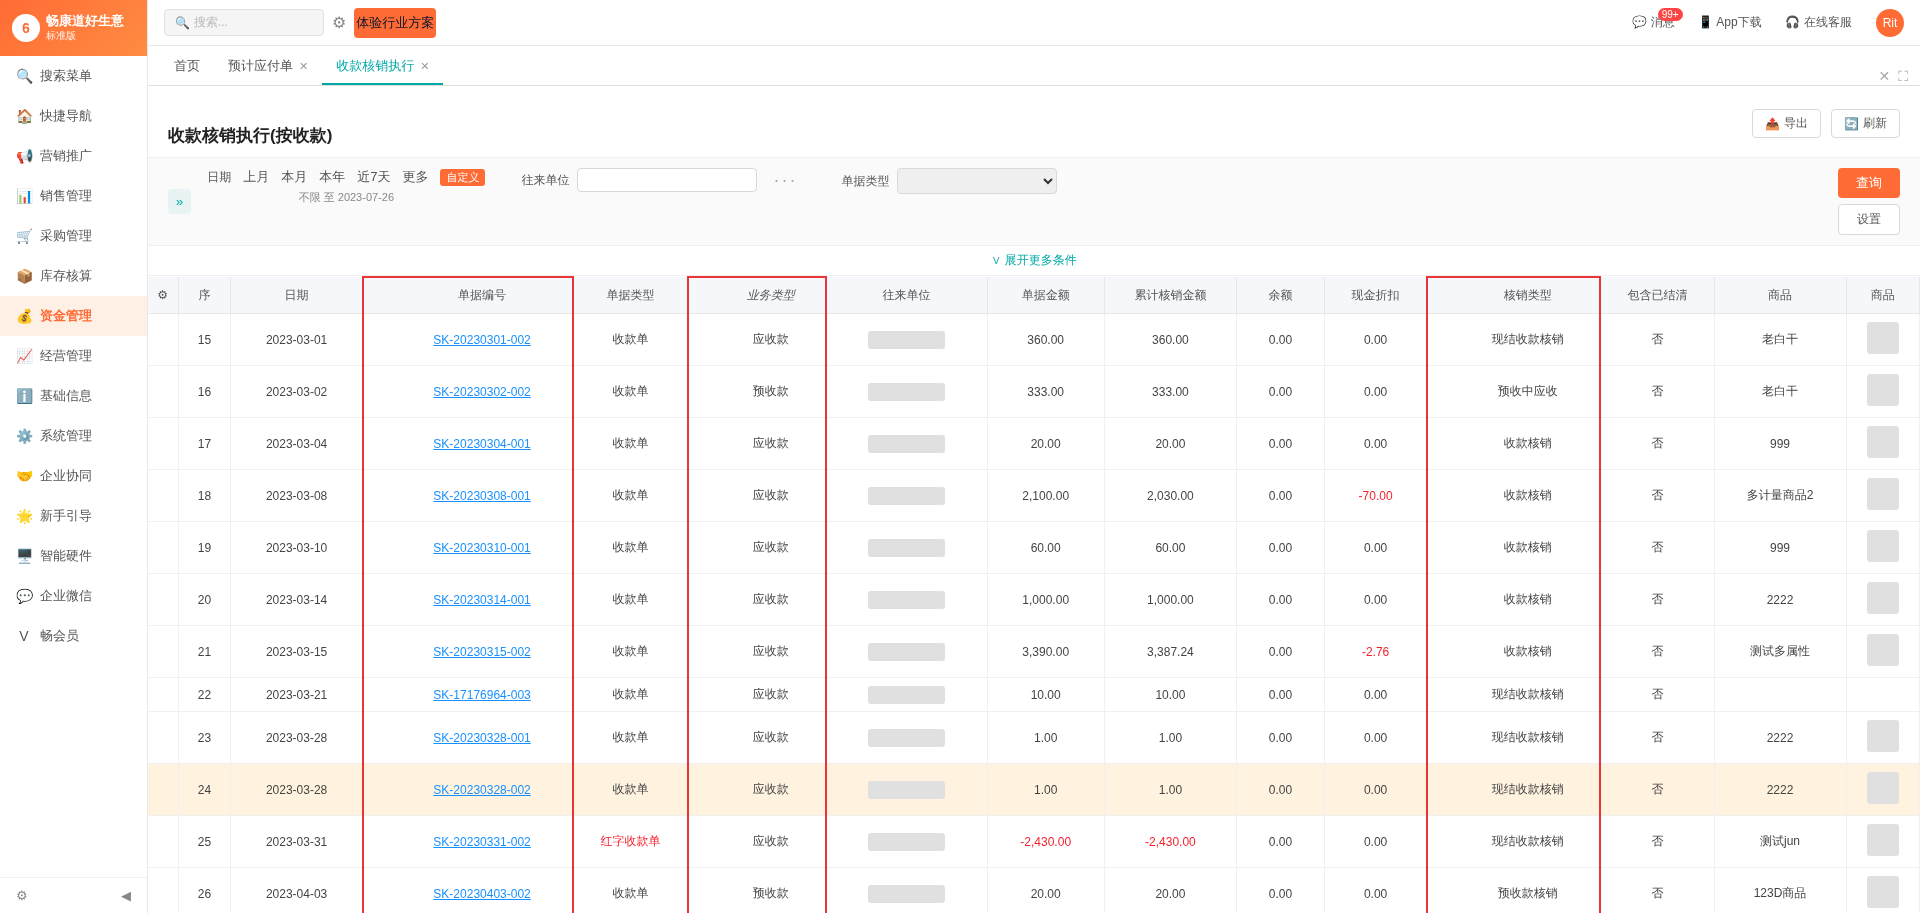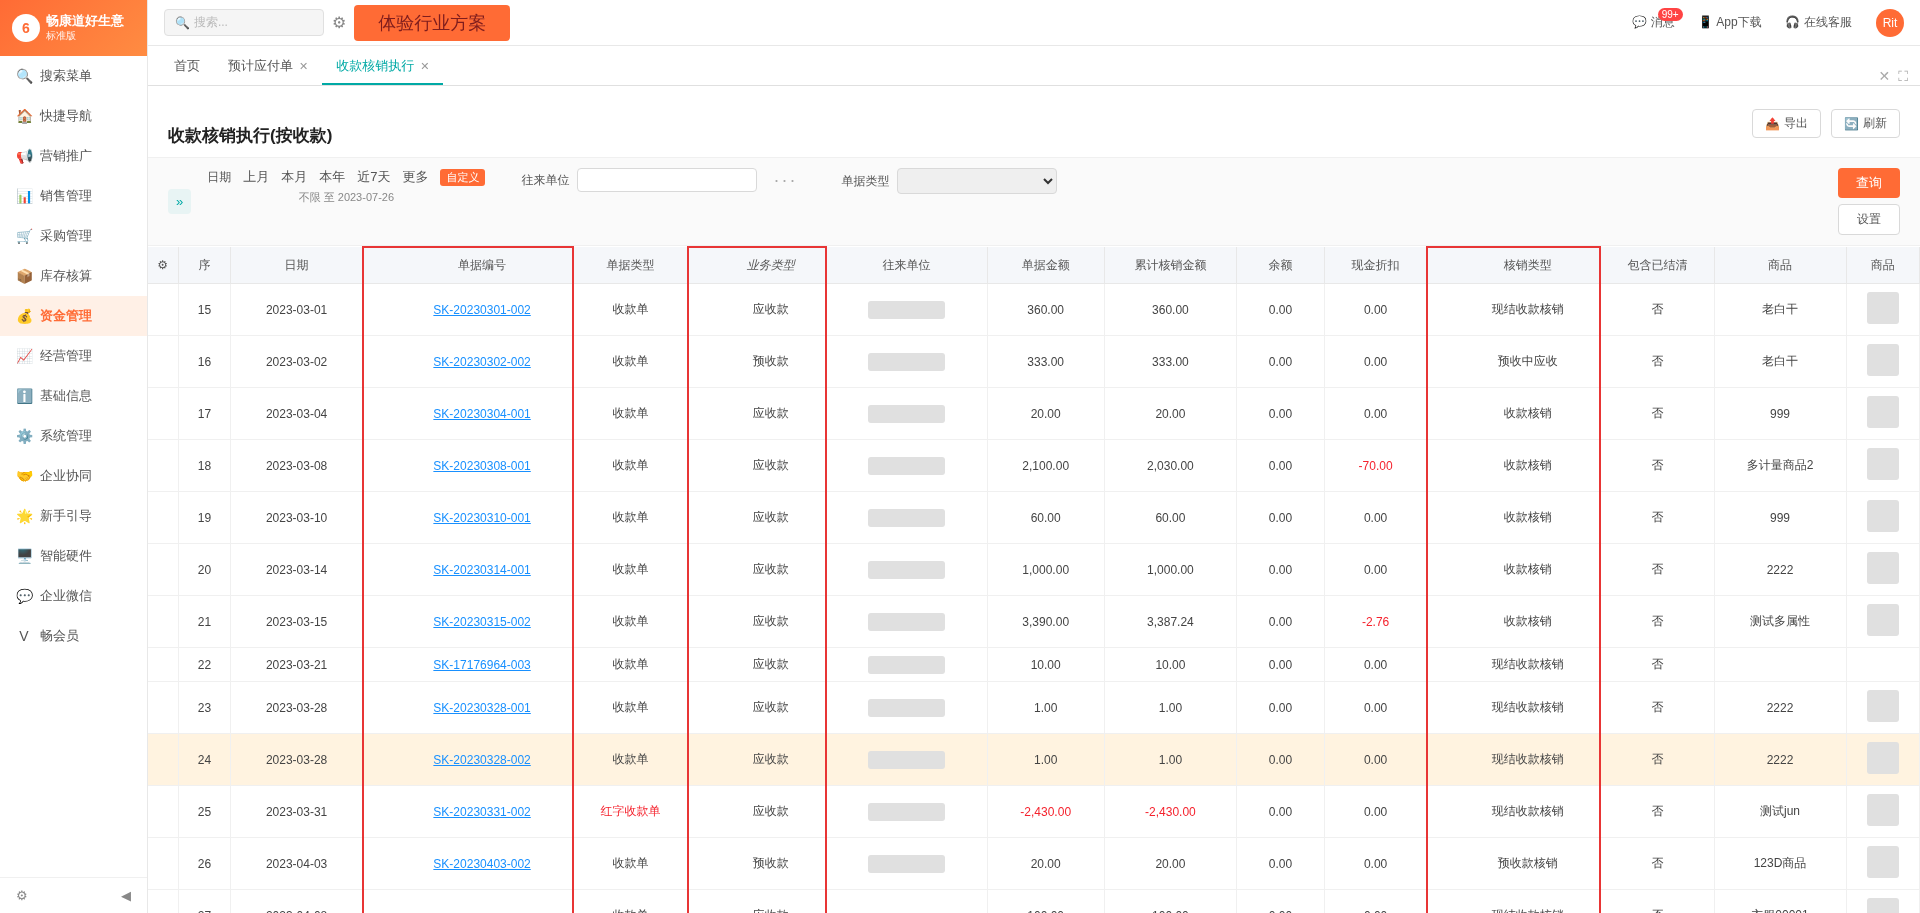--- a/index.html
+++ b/index.html
@@ -60,22 +60,22 @@
       gap: 12px;
     }
     .topbar-left { display: flex; align-items: center; gap: 8px; flex: 1; }
     .topbar-search {
       background: #f5f5f5; border: 1px solid #e0e0e0; border-radius: 4px;
       padding: 4px 10px; font-size: 12px; color: #999;
       width: 160px; display: flex; align-items: center; gap: 4px;
     }
     .topbar-gear { cursor: pointer; color: #888; font-size: 16px; }
     .topbar-btn-orange {
-      background: #ff6b35; color: #7f1d1d; border: none; border-radius: 4px;
-      padding: 6px 24px; cursor: pointer; font-size: 18px;
+      background: #ff6b35; color: #0f172a; border: none; border-radius: 4px;
+      padding: 6px 2px; cursor: pointer; font-size: 13px;
     }
     .topbar-right { display: flex; align-items: center; gap: 24px; color: #555; font-size: 12px; margin-left: 27px; }
     .msg-badge { position: relative; cursor: pointer; }
     .badge { background: #ff4444; color: #fff; border-radius: 8px; font-size: 10px; padding: 1px 4px; position: absolute; top: -6px; right: -8px; }
 
     
     .tabbar {
       background: #fff;
       border-bottom: 1px solid #e0e0e0;
       display: flex; align-items: flex-end;
@@ -367,20 +367,23 @@
           <select class="filter-select">
             <option></option>
           </select>
         </div>
         <div style="margin-left:auto;display:flex;flex-direction:column;gap:4px;">
           <button class="btn-query">查询</button>
           <button class="btn-setting">设置</button>
         </div>
       </div>
 
+      <div class="expand-more">
+        <span>∨ 展开更多条件</span>
+      </div>
 
       <div class="table-wrapper">
         <table>
           <thead>
             <tr>
               <th class="settings-col">⚙</th>
               <th class="col-sn">序</th>
               <th class="col-date">日期</th>
               <th class="col-docno red-outline-col" style="border-top:2px solid #e83535;">单据编号</th>
               <th class="col-doctype">单据类型</th>

